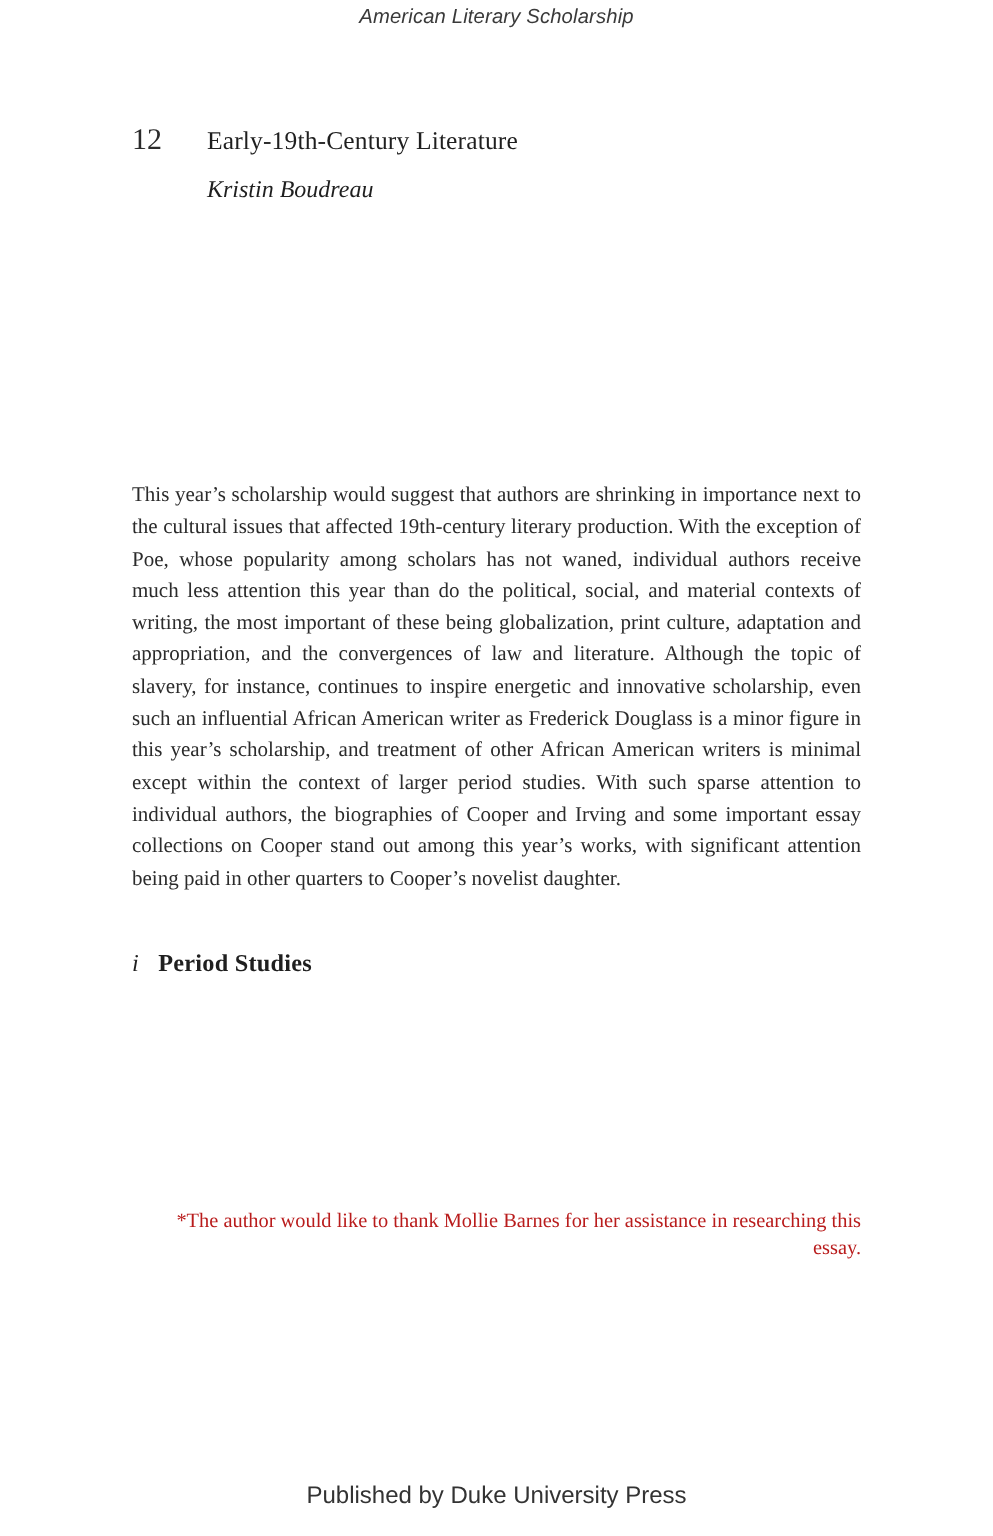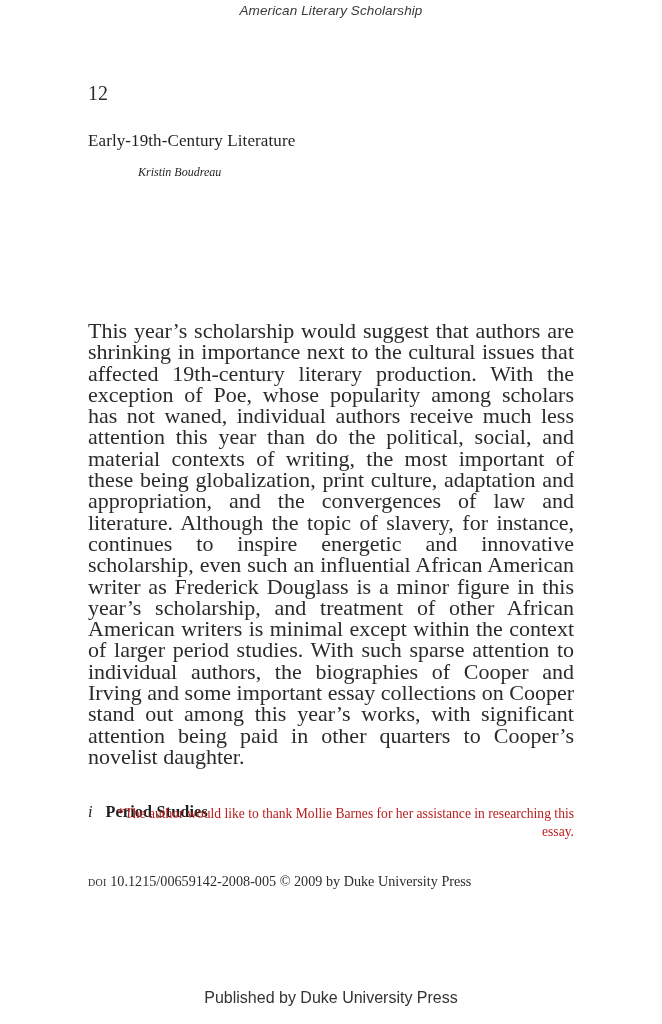--- a/index.html
+++ b/index.html
@@ -40,55 +40,54 @@
   
   .chapter-head {
     position: absolute;
     left: 88px;
     top: 82px;
     width: 486px;
   }
   .chapter-line {
     display: flex;
     align-items: baseline;
-    flex-direction: column;
   }
   .chapter-number {
     font-size: 20px;
     font-variant-numeric: oldstyle-nums;
     font-feature-settings: "onum" 1;
     width: 50px;
     flex: 0 0 50px;
     color: #2b2b2b;
     line-height: 1.1;
   }
   .chapter-title {
     font-size: 17px;
     line-height: 1.1;
     color: #1f1f1f;
     letter-spacing: 0.1px;
   }
   .chapter-author {
     margin-top: 14px;
     margin-left: 50px;
-    font-size: 12px;
+    font-size: 16px;
     font-style: italic;
     color: #1f1f1f;
   }
 
   
   .body-block {
     position: absolute;
     left: 88px;
     top: 320px;
     width: 486px;
   }
   p.body {
     margin: 0;
-    font-size: 22px;
+    font-size: 14px;
     line-height: 21.3px;
     text-align: justify;
     text-justify: inter-word;
     hyphens: manual;
     color: #2b2b2b;
   }
 
   
   .section-head {
     margin-top: 36px;
@@ -180,18 +179,17 @@
     <div class="section-head">
       <span class="section-numeral">i</span><span class="section-title">Period Studies</span>
     </div>
 
 
   </div>
 
   <div class="footnote"><span class="asterisk">*</span><span>The author would like to thank Mollie Barnes for her assistance in researching this essay.</span></div>
 
   <div class="imprint">
-    <div class="doi-line"><span class="doi-label">doi</span> <span>10.1215/00659142-2008-005 © 2009 by Duke University Press</span></div>
   </div>
 
   <div class="footer">Published by Duke University Press</div>
 
 </div>
 
 </body></html>

